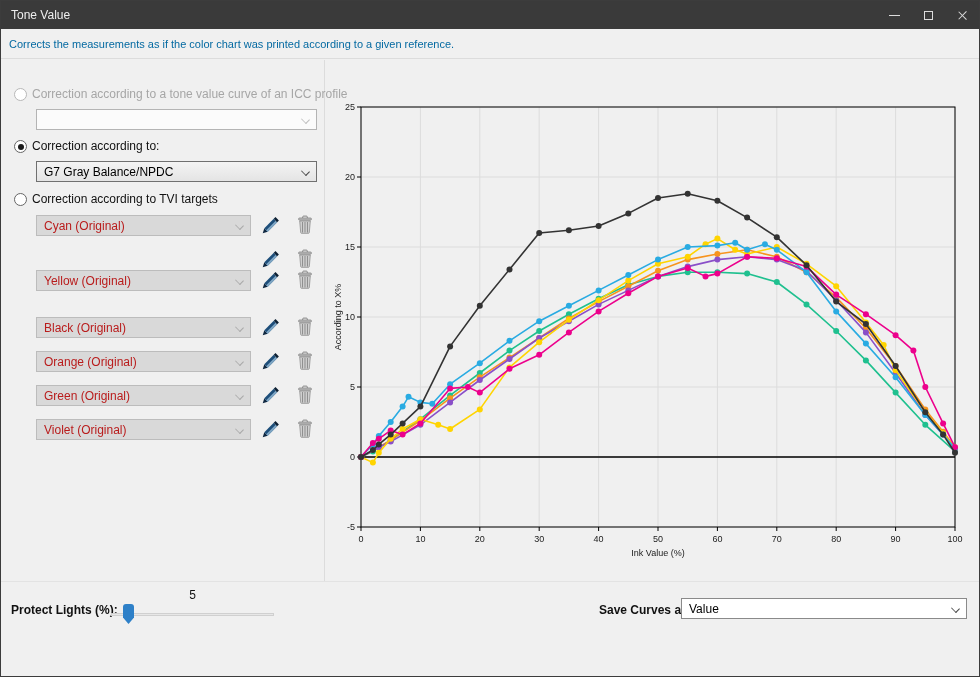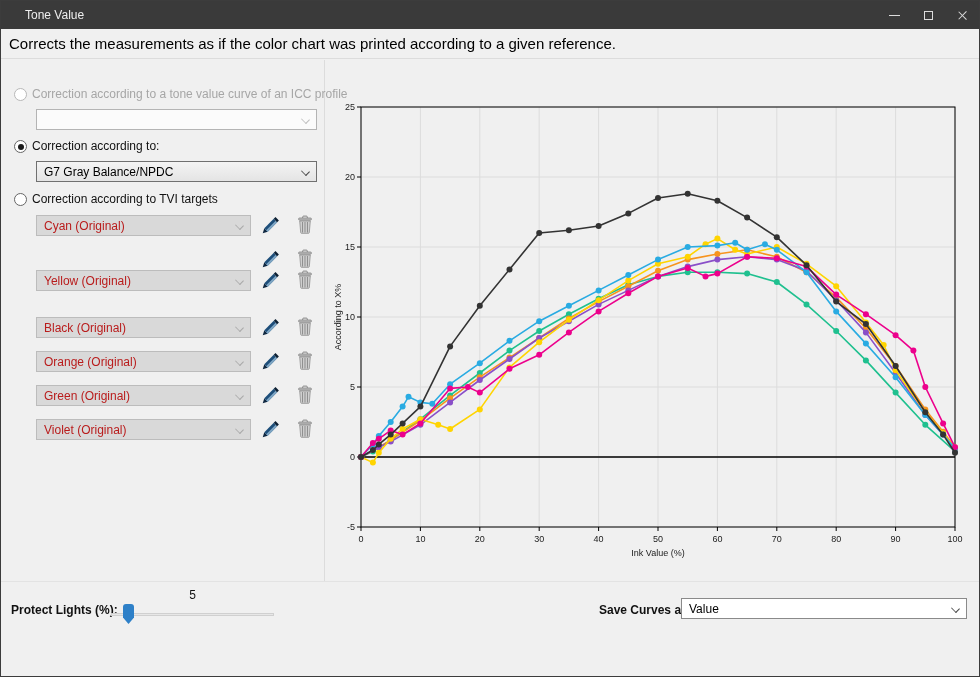--- a/index.html
+++ b/index.html
@@ -1,28 +1,28 @@
 <!DOCTYPE html>
 <html><head>
 <meta charset="utf-8">
 <style>
   html,body{margin:0;padding:0;background:#888;}
   *{box-sizing:border-box;font-family:"Liberation Sans",sans-serif;}
   .window{position:relative;width:980px;height:677px;background:#f0f0f0;border:1px solid #3c3c3c;overflow:hidden;}
   
   .titlebar{position:absolute;left:0;top:0;width:100%;height:28px;background:#3a3a3a;display:flex;align-items:center;}
-  .titlebar .title{color:#eeeeee;font-size:12px;margin-left:24px;flex:1;}
+  .titlebar .title{color:#eeeeee;font-size:12px;margin-left:10px;flex:1;}
   .tb-btn{width:34px;height:28px;display:flex;align-items:center;justify-content:center;cursor:default;}
   .min-glyph{width:11px;height:1px;background:#dcdcdc;}
   .max-glyph{width:9px;height:9px;border:1px solid #dcdcdc;}
   .close-glyph{position:relative;width:11px;height:11px;}
   .close-glyph::before,.close-glyph::after{content:"";position:absolute;left:5px;top:0;width:1.4px;height:11px;background:#dcdcdc;}
   .close-glyph::before{transform:rotate(45deg);} .close-glyph::after{transform:rotate(-45deg);}
   
-  .desc{position:absolute;left:0;top:28px;width:100%;height:30px;border-bottom:1px solid #dcdcdc;display:flex;align-items:center;padding-left:8px;font-size:15px;color:#000000;}
+  .desc{position:absolute;left:0;top:28px;width:100%;height:30px;border-bottom:1px solid #dcdcdc;display:flex;align-items:center;padding-left:8px;font-size:11px;color:#0369a1;}
   
   .left-panel{position:absolute;left:0;top:59px;width:324px;height:521px;border-right:1px solid #dcdcdc;}
   .chart-panel{position:absolute;left:325px;top:59px;width:655px;height:521px;}
   
   .radio{position:absolute;width:13px;height:13px;border:1px solid #666;border-radius:50%;background:#fff;}
   .radio.disabled{border-color:#b8b8b8;}
   .radio.checked::after{content:"";position:absolute;left:2.5px;top:2.5px;width:6px;height:6px;border-radius:50%;background:#1a1a1a;}
   .rlabel{position:absolute;font-size:12px;color:#111;white-space:nowrap;}
   .rlabel.disabled{color:#a6a6a6;}
   

